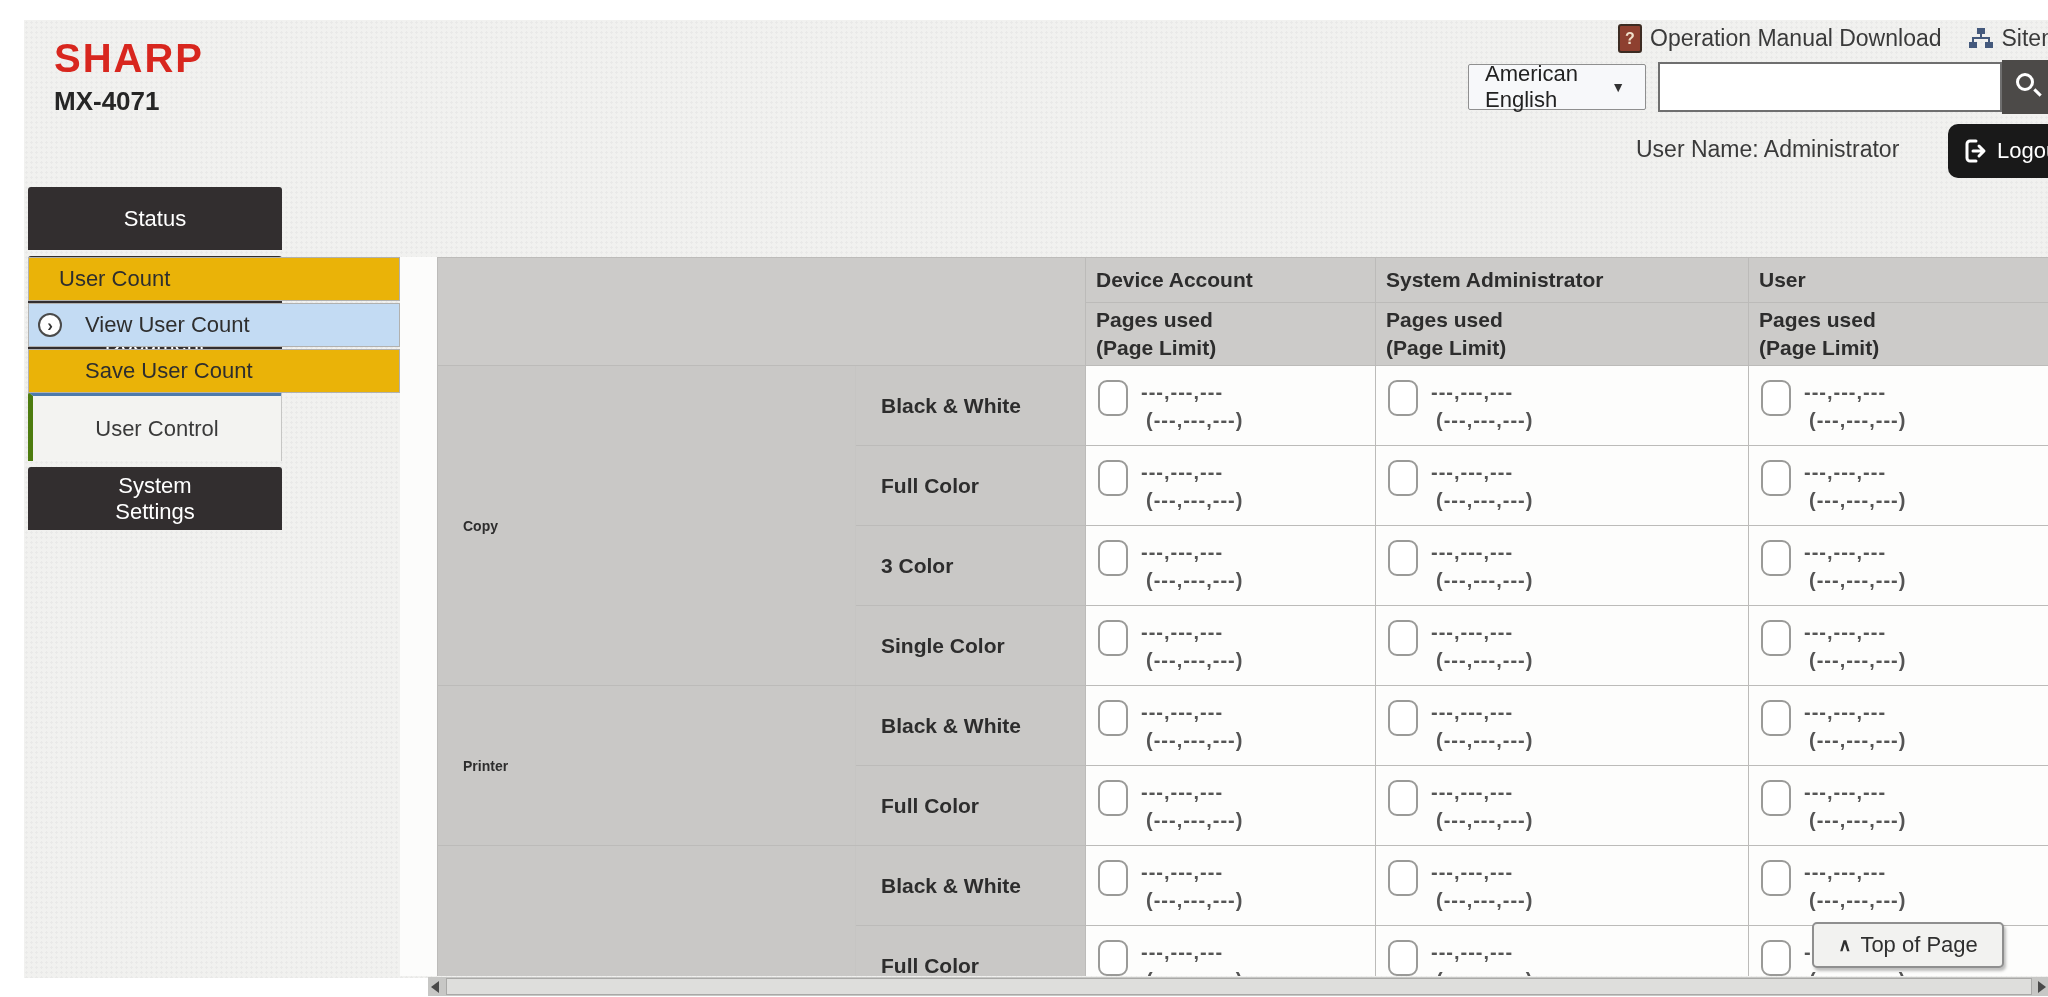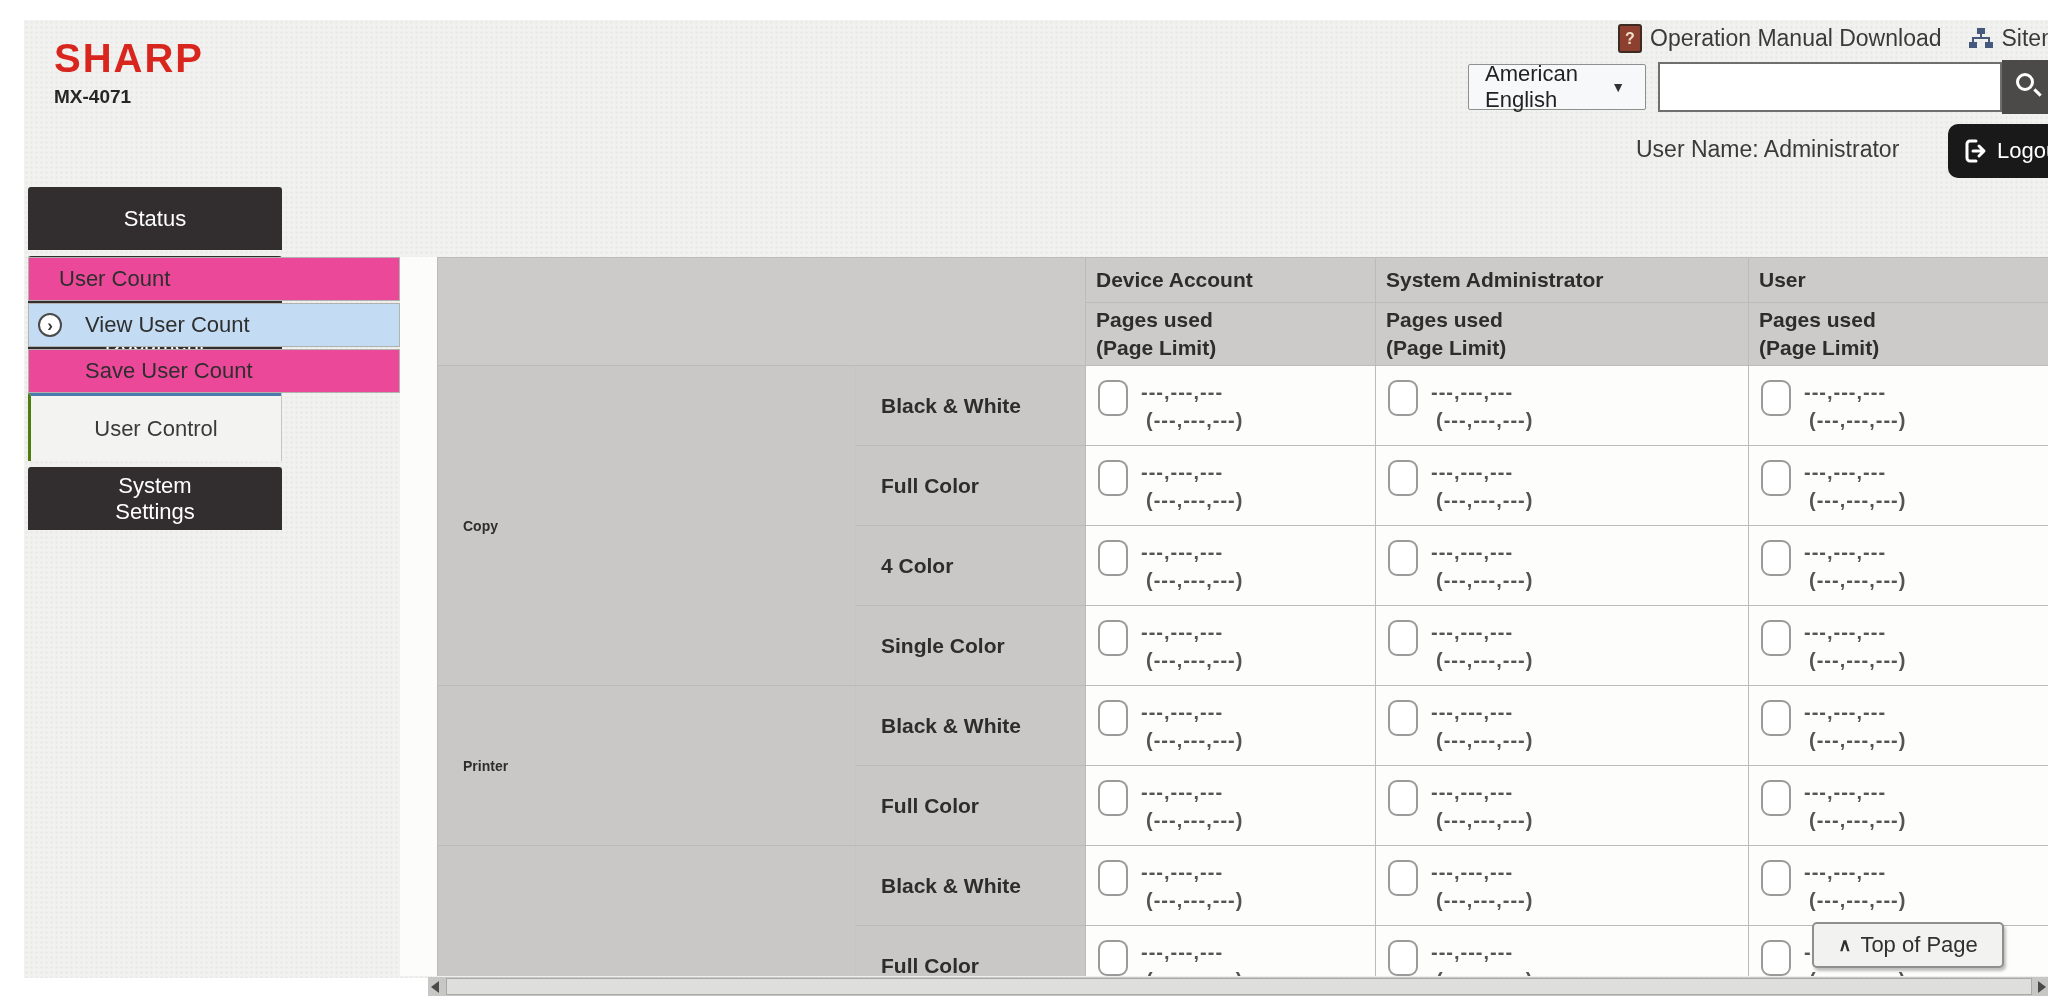--- a/index.html
+++ b/index.html
@@ -10,21 +10,21 @@
 
   
   .panel { position:absolute; left:24px; top:20px; width:2024px; height:958px;
            background-color:#f1f1ef;
            background-image:radial-gradient(rgba(0,0,0,0.03) 1px, transparent 1.2px);
            background-size:5px 5px; }
 
   
   .logo { position:absolute; left:54px; top:36px; font-size:40px; font-weight:800;
           letter-spacing:2px; color:#d8261e; }
-  .model { position:absolute; left:54px; top:86px; font-size:19px; font-weight:700; color:#262626; }
+  .model { position:absolute; left:54px; top:86px; font-size:26px; font-weight:700; color:#262626; }
 
   .top-links { position:absolute; left:1618px; top:24px; display:flex; align-items:center;
                gap:8px; white-space:nowrap; font-size:23px; color:#3a3a3a; }
   .manual-icon { width:24px; height:29px; background:#8e4030; border:2px solid #3c2b22;
                  border-radius:3px; color:#f0e0cb; font-size:16px; font-weight:bold;
                  display:inline-flex; align-items:center; justify-content:center; flex:none; }
   .gap18 { width:10px; }
   .link-text { cursor:pointer; }
 
   .lang-select { position:absolute; left:1468px; top:64px; width:178px; height:46px;
@@ -48,27 +48,27 @@
                 display:flex; align-items:center; gap:9px; padding-left:14px;
                 font-size:22px; cursor:pointer; }
   .logout-btn svg { flex:none; }
 
   
   .tabs { position:absolute; left:28px; top:187px; display:flex; gap:6px; align-items:flex-start;flex-direction:column; }
   .tab { width:254px; height:63px; background:#322e2f; color:#ffffff; font-size:22px;
          line-height:26px; display:flex; align-items:center; justify-content:center;
          text-align:center; border-radius:3px 3px 0 0; cursor:pointer; }
   .tab.active { margin-top:-2px; height:69px; background:#f3f3f1; color:#3a3a3a;
-                border-top:4px solid #4d7aac; border-left:3px solid #4d7c0f;
+                border-top:4px solid #4d7aac; border-left:5px solid #4d7c0f;
                 border-right:1px solid #c6c6c4; }
   .tab .lines span { display:block; }
 
   
   .sidebar { position:absolute; left:28px; top:257px; width:372px; }
-  .side-item { position:relative; height:44px; margin-bottom:2px; background:#ec4899;
+  .side-item { position:relative; height:44px; margin-bottom:2px; background:#eab308;
                border:1px solid #b1b1af; display:flex; align-items:center;
                font-size:22px; color:#2e2e2e; padding-left:30px; cursor:pointer; }
   .side-item.sub { padding-left:56px; }
   .side-item.selected { background:#c3dbf3; }
   .circle-chevron { position:absolute; left:9px; top:9px; width:24px; height:24px;
                     border:2px solid #4a4a4a; border-radius:50%; background:#ffffff;
                     display:flex; align-items:center; justify-content:center;
                     font-size:17px; font-weight:bold; color:#333; line-height:1; }
 
   
@@ -289,21 +289,21 @@
               <div class="cellflex">
                 <span class="cb"></span>
                 <span class="vals">
                   <span class="used">---,---,---</span>
                   <span class="lim">(---,---,---)</span>
                 </span>
               </div>
             </td>
       </tr>
       <tr class="dr">
-        <td class="mode">4 Color</td>
+        <td class="mode">3 Color</td>
         <td class="data">
               <div class="cellflex">
                 <span class="cb"></span>
                 <span class="vals">
                   <span class="used">---,---,---</span>
                   <span class="lim">(---,---,---)</span>
                 </span>
               </div>
             </td>
         <td class="data">

